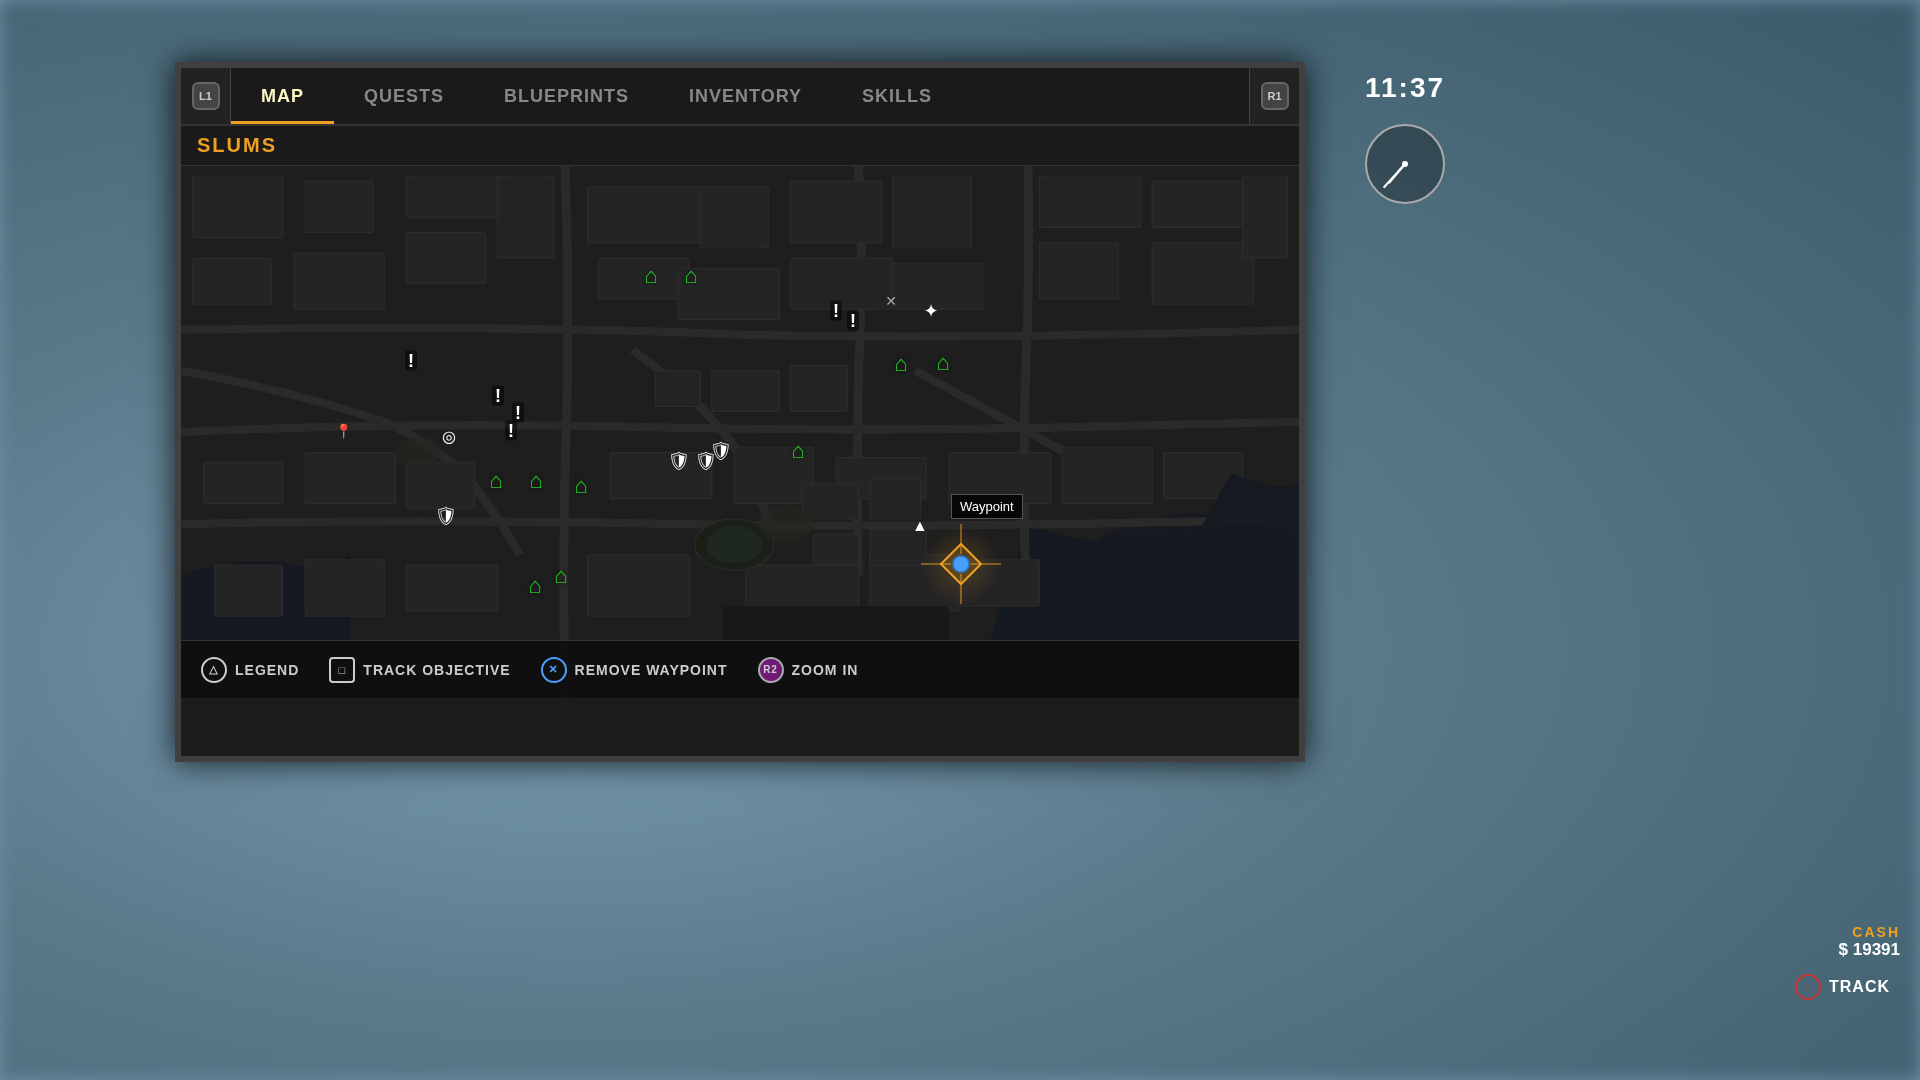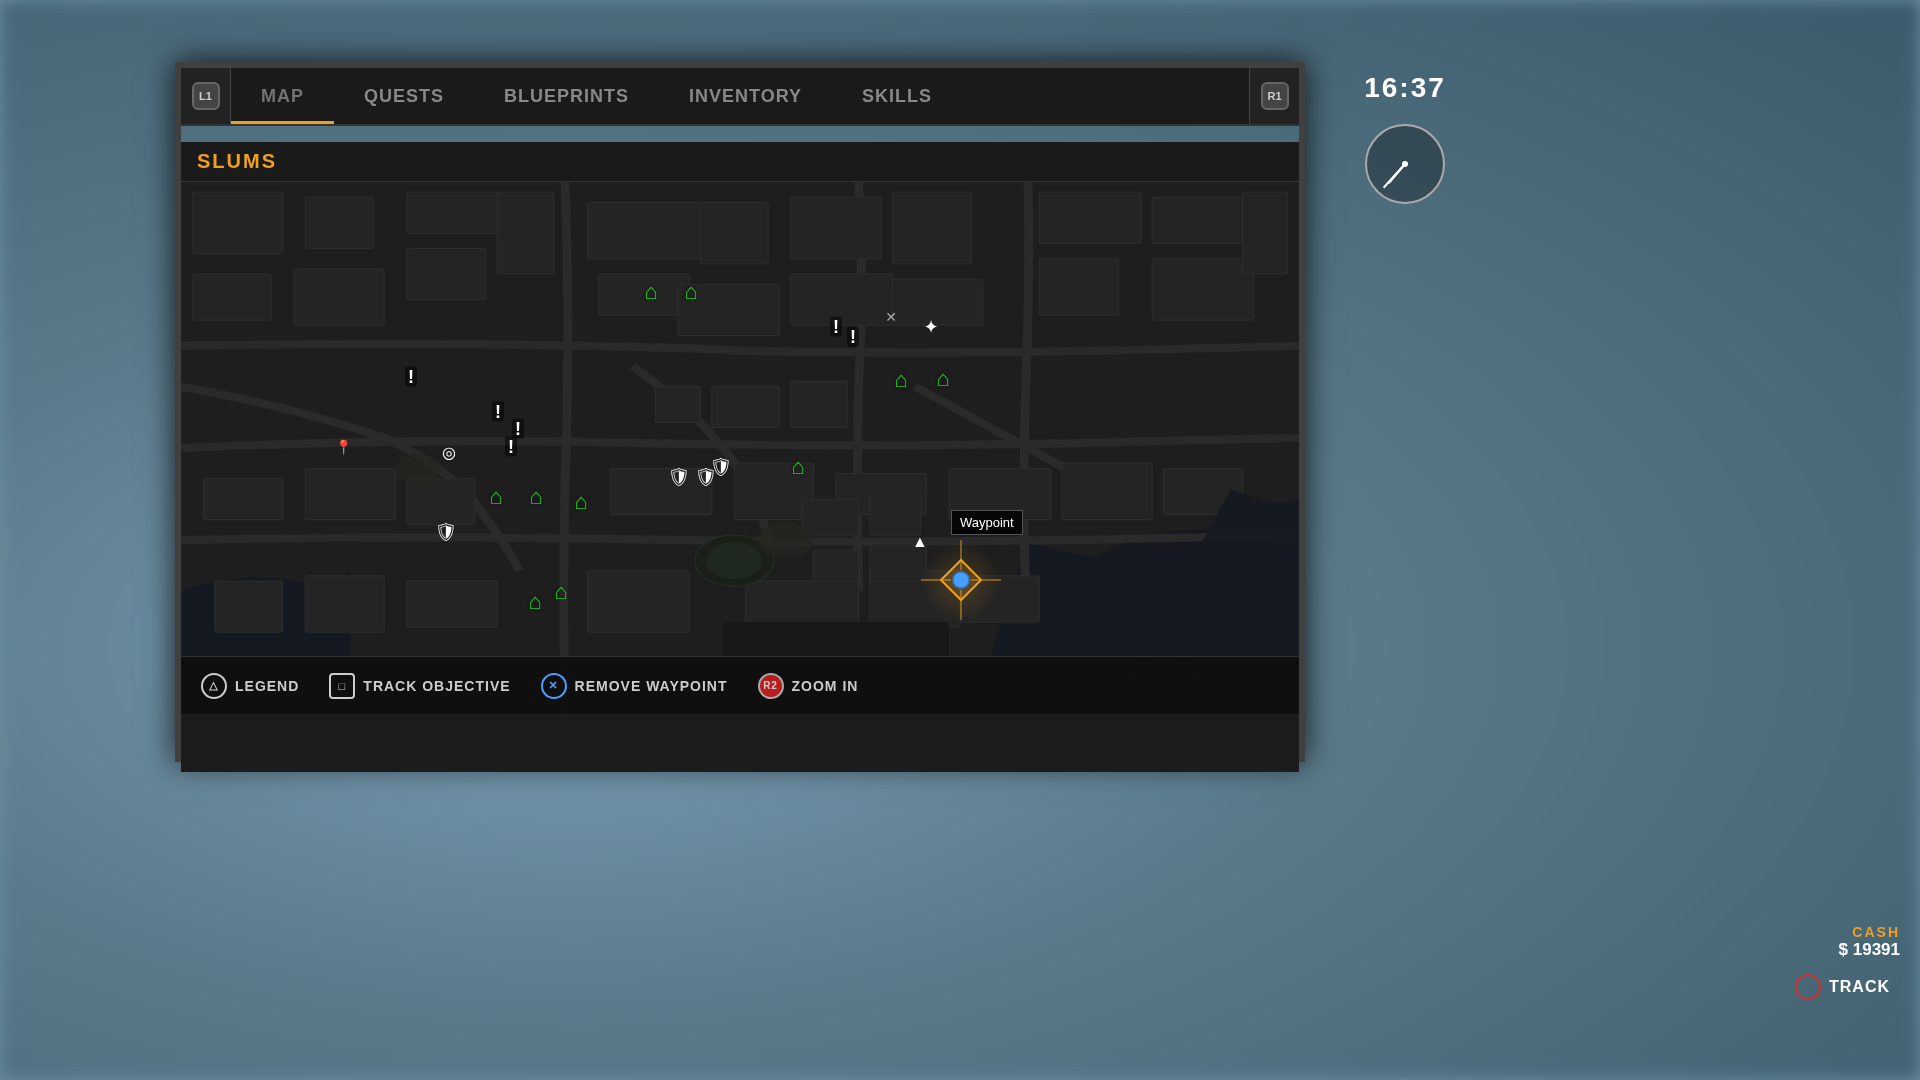--- a/index.html
+++ b/index.html
@@ -75,40 +75,39 @@
       color: #888;
       font-size: 18px;
       font-weight: bold;
       letter-spacing: 1px;
       cursor: pointer;
       position: relative;
       text-transform: uppercase;
     }
 
     .tab-item.active {
-      color: #737373;
+      color: #fef9c3;
       align-items: center;
     }
 
     .tab-item.active::after {
       content: '';
       position: absolute;
       bottom: 0;
       left: 0;
       right: 0;
       height: 3px;
       background: #f0a020;
     }
 
     
     .map-panel {
       background: #1c1c1c;
       position: relative;
       height: calc(100% - 58px);
-      margin-top: 16px;
     }
 
     .map-header {
       padding: 8px 16px;
       background: #1a1a1a;
       border-bottom: 1px solid #333;
     }
 
     .map-area-name {
       color: #f0a020;
@@ -177,21 +176,21 @@
       border-radius: 4px;
     }
 
     .btn-icon.cross {
       color: #4a9eff;
       border-color: #4a9eff;
     }
 
     .btn-icon.r2 {
       border-radius: 50%;
-      background: #b91c1c;
+      background: #701a75;
       font-size: 10px;
     }
 
     
     .right-panel {
       position: absolute;
       top: 62px;
       left: 1305px;
       width: 200px;
       height: 700px;
@@ -626,21 +625,21 @@
         <div class="bottom-action">
           <div class="btn-icon r2">R2</div>
           <span>ZOOM IN</span>
         </div>
       </div>
     </div>
   </div>
 </div>
 
 <div class="right-panel">
-  <div class="time-display">16:37</div>
+  <div class="time-display">11:37</div>
 
   <div class="clock-face">
     <div class="clock-hand-hour"></div>
     <div class="clock-hand-minute"></div>
     <div class="clock-center"></div>
   </div>
 </div>
 
 <div class="cash-section">
   <div class="cash-label">CASH</div>

